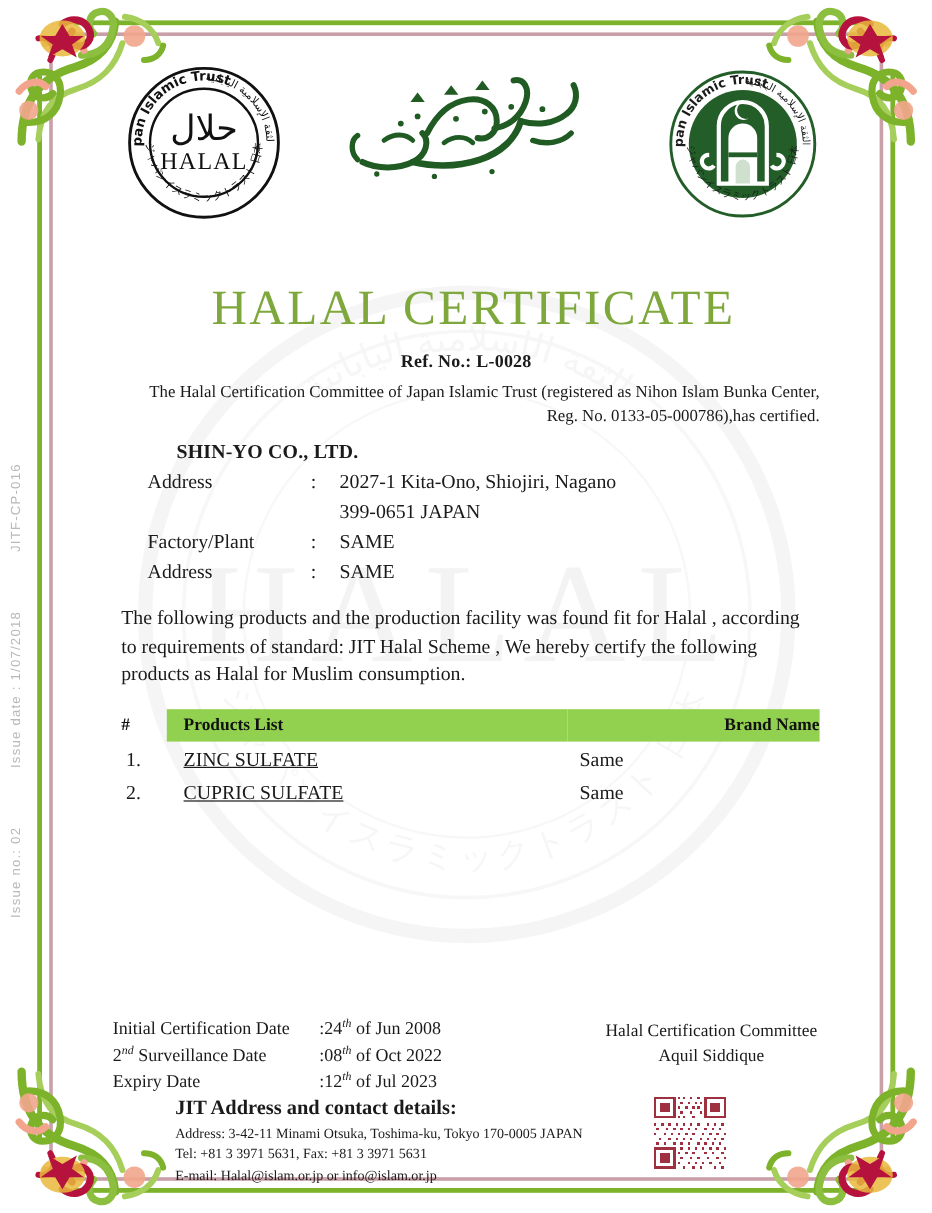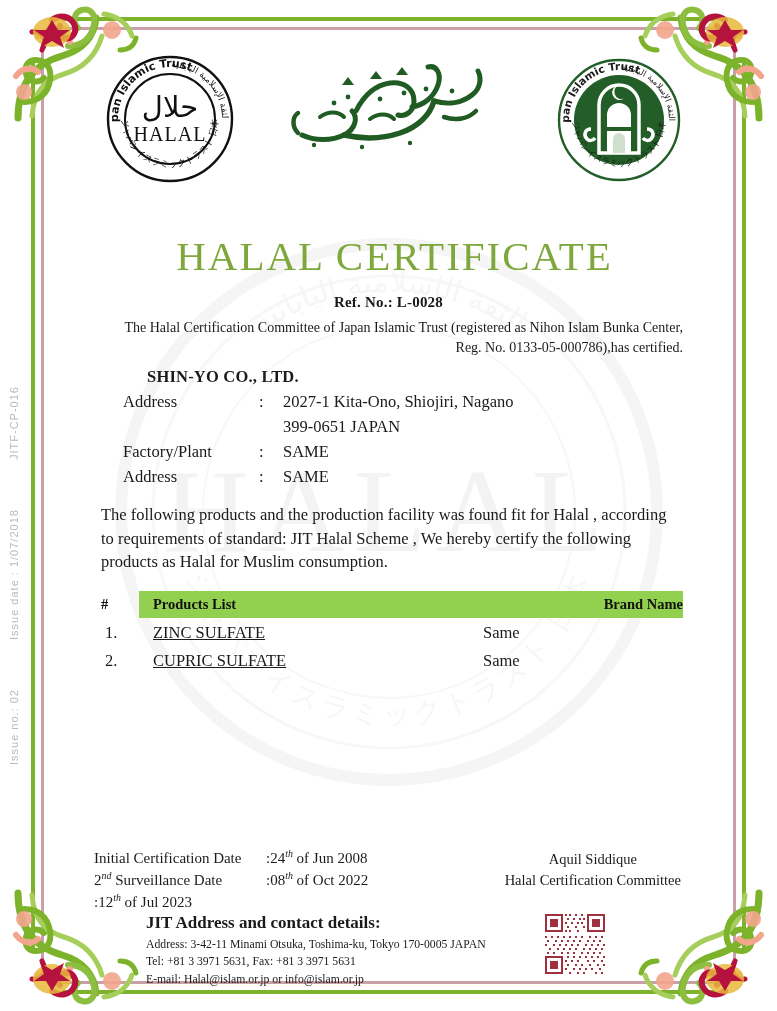--- a/index.html
+++ b/index.html
@@ -382,27 +382,28 @@
         <span class="dlabel">Initial Certification Date</span>
         <span class="dval"><span>:24</span><sup>th</sup><span> of Jun 2008</span></span>
       </div>
 
       <div class="drow">
         <span class="dlabel"><span>2</span><sup>nd</sup><span> Surveillance Date</span></span>
         <span class="dval"><span>:08</span><sup>th</sup><span> of Oct 2022</span></span>
       </div>
 
       <div class="drow">
+        <span class="dlabel">Expiry Date</span>
         <span class="dval"><span>:12</span><sup>th</sup><span> of Jul 2023</span></span>
       </div>
     </div>
 
     <div class="sign">
+      <div>Halal Certification Committee</div>
       <div>Aquil Siddique</div>
-      <div>Halal Certification Committee</div>
     </div>
   </div>
 </div>
 
 <div class="jit">
   <div class="jit-title">JIT Address and contact details:</div>
   <div>Address: 3-42-11 Minami Otsuka, Toshima-ku, Tokyo 170-0005 JAPAN</div>
   <div>Tel: +81 3 3971 5631, Fax: +81 3 3971 5631</div>
   <div>E-mail: Halal@islam.or.jp or info@islam.or.jp</div>
 </div>

